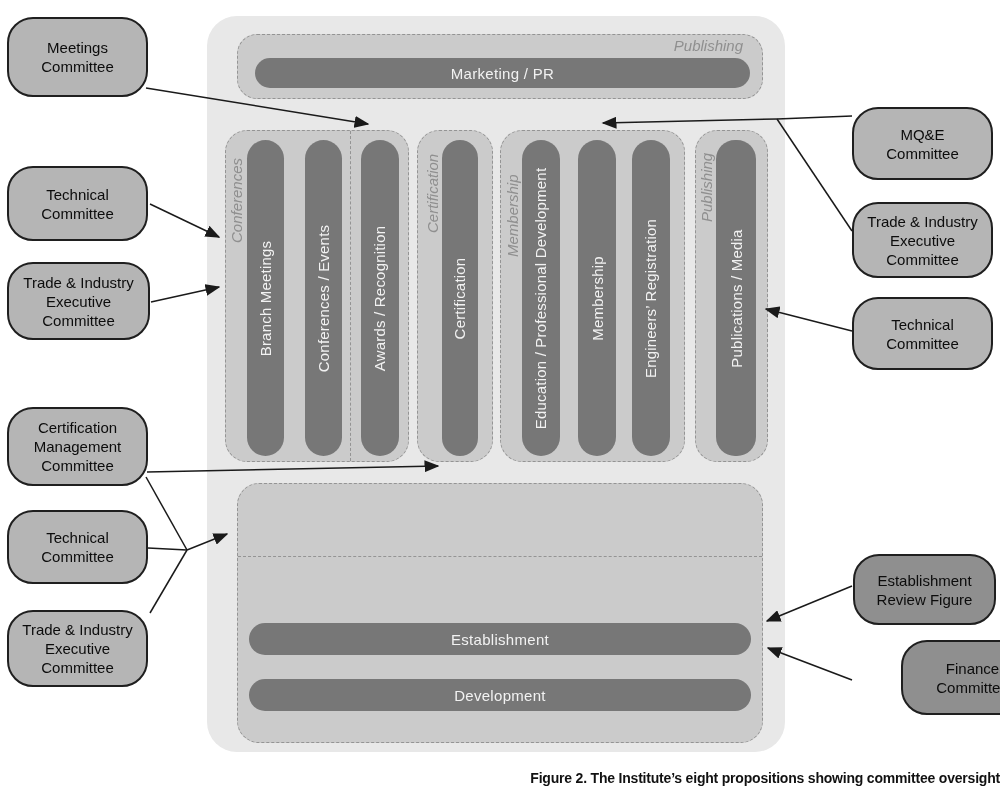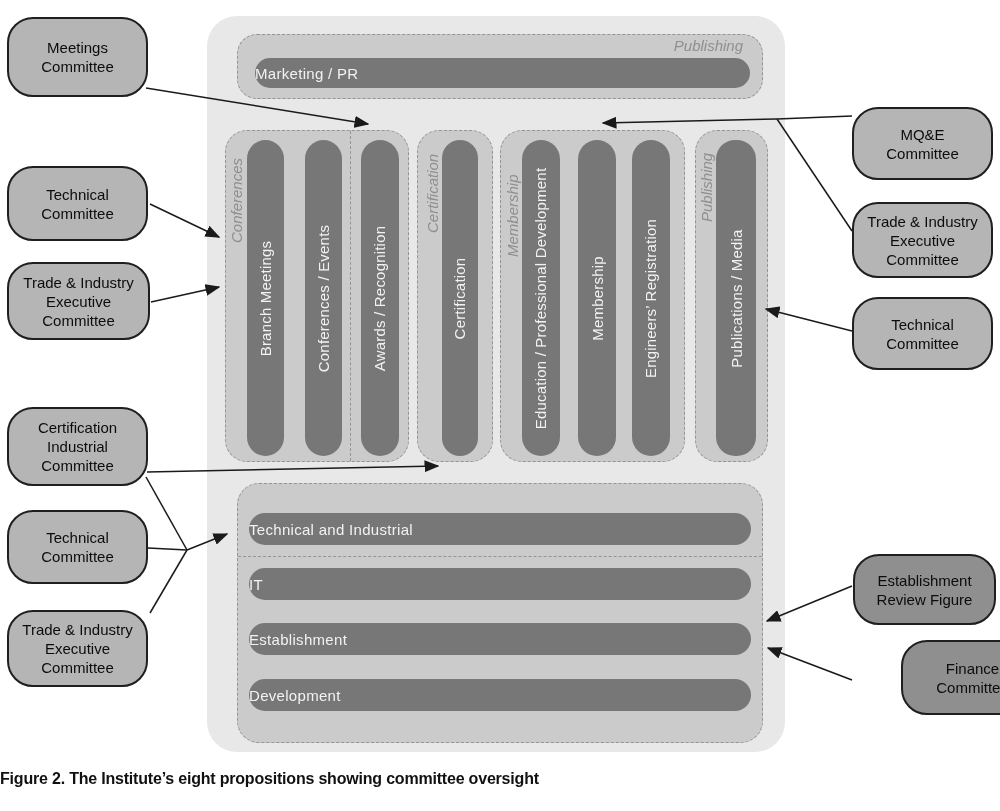--- a/index.html
+++ b/index.html
@@ -1,30 +1,30 @@
 <!DOCTYPE html>
 <html style="--container: #e8e8e8; --group-fill: #cbcbcb; --group-border: #949494; --bar-fill: #777777; --bar-text: #f2f2f2; --box-light: #b5b5b5; --box-dark: #8f8f8f; --box-border: #1f1f1f; --label-text: #8f8f8f; --line: #1a1a1a; --caption-text: #111111;"><head>
 <meta charset="utf-8">
 <style>
   html,body{margin:0;padding:0;background:#ffffff;font-family:"Liberation Sans",sans-serif;}
   .stage{position:relative;width:1000px;height:811px;background:#ffffff;overflow:hidden;}
   .container{position:absolute;background:var(--container,#e8e8e8);border-radius:30px;}
   .pgroup{position:absolute;background:var(--group-fill,#cbcbcb);border:1.6px dashed var(--group-border,#949494);border-radius:22px;box-sizing:border-box;}
   .vbar{position:absolute;background:var(--bar-fill,#777);border-radius:19px;display:flex;align-items:center;justify-content:center;}
   .vbar span{transform:rotate(-90deg);white-space:nowrap;color:var(--bar-text,#f2f2f2);font-size:15px;letter-spacing:.2px;}
-  .hbar{position:absolute;background:var(--bar-fill,#777);border-radius:16px;display:flex;align-items:center;color:var(--bar-text,#f2f2f2);font-size:15px;letter-spacing:.3px;}
+  .hbar{position:absolute;background:var(--bar-fill,#777);border-radius:16px;display:flex;align-items:center;justify-content:center;color:var(--bar-text,#f2f2f2);font-size:15px;letter-spacing:.3px;}
   .vlabel{position:absolute;transform-origin:0 0;transform:rotate(-90deg);font-style:italic;color:var(--label-text,#8f8f8f);font-size:15px;white-space:nowrap;}
   .hlabel{position:absolute;font-style:italic;color:var(--label-text,#8f8f8f);font-size:15px;text-align:right;white-space:nowrap;}
   .divider-v{position:absolute;border-left:1.6px dashed var(--group-border,#949494);}
   .divider-h{position:absolute;border-top:1.6px dashed var(--group-border,#949494);}
   .cbox{position:absolute;background:var(--box-light,#b5b5b5);border:2px solid var(--box-border,#1f1f1f);border-radius:26px;display:flex;flex-direction:column;align-items:center;justify-content:center;font-size:15px;line-height:19px;color:#0c0c0c;text-align:center;box-sizing:border-box;}
   .cbox.dark{background:var(--box-dark,#8f8f8f);}
   svg.wires{position:absolute;left:0;top:0;pointer-events:none;}
   svg.wires line{stroke:var(--line,#1a1a1a);stroke-width:1.5;}
-  .caption{position:absolute;left:0;right:0;top:770px;text-align:left;font-weight:bold;font-size:16px;letter-spacing:-.2px;color:var(--caption-text,#111);}
+  .caption{position:absolute;left:0;right:0;top:770px;text-align:right;font-weight:bold;font-size:14px;letter-spacing:-.2px;color:var(--caption-text,#111);}
 </style>
 </head>
 <body>
 
 <div class="stage">
 
   <div class="container" style="left:207px;top:16px;width:578px;height:736px;"></div>
 
   <div class="pgroup" style="left:237px;top:34px;width:526px;height:65px;border-radius:20px;"></div>
   <div class="hlabel" style="left:437px;top:37px;width:306px;">Publishing</div>
@@ -64,26 +64,20 @@
   </div>
 
   <div class="pgroup" style="left:695px;top:130px;width:73px;height:332px;"></div>
   <div class="vlabel" style="left:698px;top:222px;">Publishing</div>
   <div class="vbar" style="left:716px;top:140px;width:40px;height:316px;">
     <span>Publications / Media</span>
   </div>
 
   <div class="pgroup" style="left:237px;top:483px;width:526px;height:260px;"></div>
   <div class="divider-h" style="left:238px;top:556px;width:524px;"></div>
-  <div class="hbar" style="left:249px;top:513px;width:502px;height:32px;">
-    <span>Technical and Industrial</span>
-  </div>
-  <div class="hbar" style="left:249px;top:568px;width:502px;height:32px;">
-    <span>IT</span>
-  </div>
   <div class="hbar" style="left:249px;top:623px;width:502px;height:32px;">
     <span>Establishment</span>
   </div>
   <div class="hbar" style="left:249px;top:679px;width:502px;height:32px;">
     <span>Development</span>
   </div>
 
   <div class="cbox" style="left:7px;top:17px;width:141px;height:80px;">
     <span>Meetings</span>
     <span>Committee</span>
@@ -92,21 +86,21 @@
     <span>Technical</span>
     <span>Committee</span>
   </div>
   <div class="cbox" style="left:7px;top:262px;width:143px;height:78px;">
     <span>Trade &amp; Industry</span>
     <span>Executive</span>
     <span>Committee</span>
   </div>
   <div class="cbox" style="left:7px;top:407px;width:141px;height:79px;">
     <span>Certification</span>
-    <span>Industrial</span>
+    <span>Management</span>
     <span>Committee</span>
   </div>
   <div class="cbox" style="left:7px;top:510px;width:141px;height:74px;">
     <span>Technical</span>
     <span>Committee</span>
   </div>
   <div class="cbox" style="left:7px;top:610px;width:141px;height:77px;">
     <span>Trade &amp; Industry</span>
     <span>Executive</span>
     <span>Committee</span>

